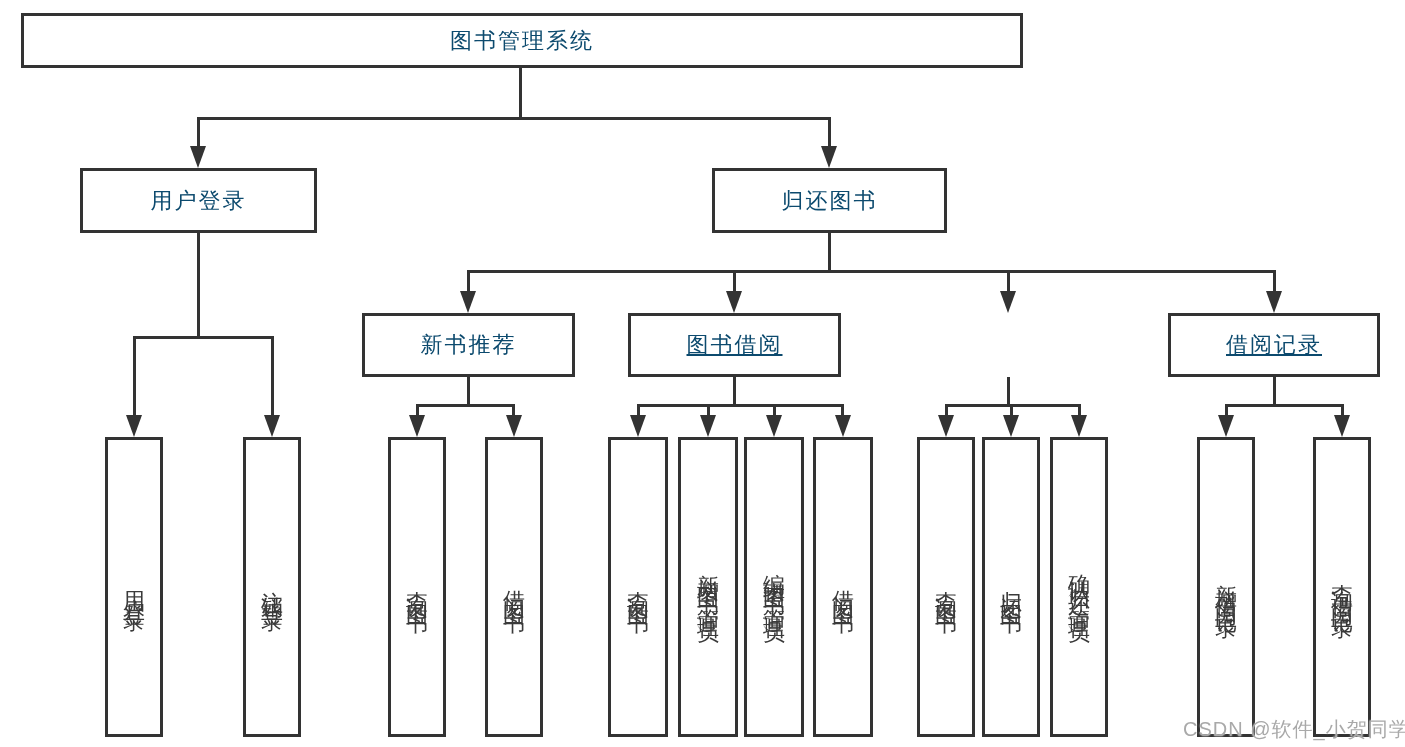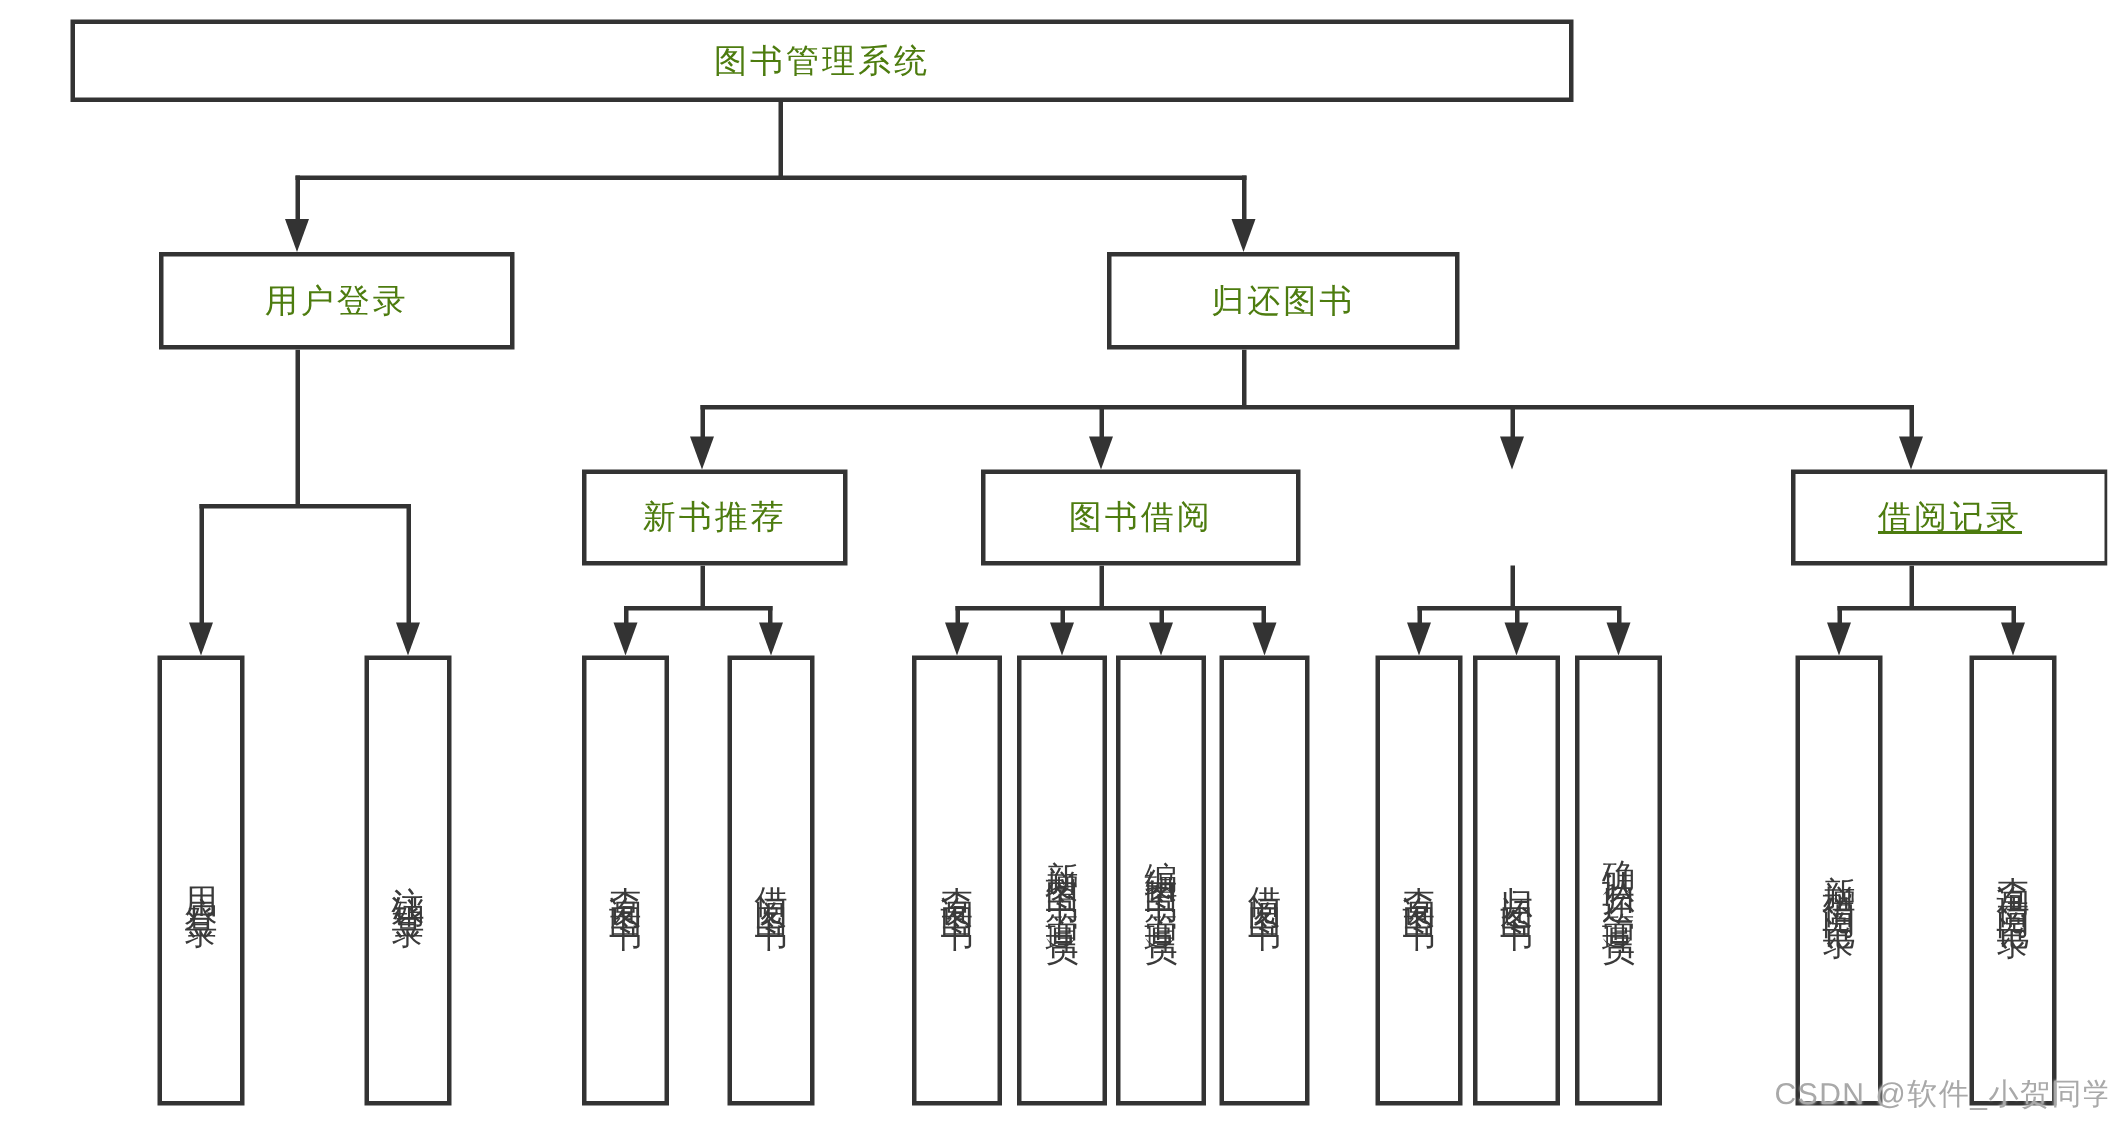--- a/index.html
+++ b/index.html
@@ -14,25 +14,24 @@
   
   .hbox {
     position: absolute;
     box-sizing: border-box;
     background: #ffffff;
     border: 3px solid #333333;
     display: flex;
     align-items: center;
     justify-content: center;
     font-size: 22px;
-    color: #4d7c0f;
+    color: #0c4a6e;
     letter-spacing: 2px;
     z-index: 2;
     white-space: nowrap;
-    margin-left: 26px;
   }
   
   .vbox {
     position: absolute;
     box-sizing: border-box;
     top: 437px;
     height: 300px;
     width: 58px;
     background: #ffffff;
     border: 3px solid #333333;
@@ -142,24 +141,24 @@
     <span>图书管理系统</span>
   </div>
 
   <div class="hbox" style="left:80px; top:168px; width:237px; height:65px;">
     <span>用户登录</span>
   </div>
   <div class="hbox" style="left:712px; top:168px; width:235px; height:65px;">
     <span>归还图书</span>
   </div>
 
-  <div class="hbox" style="left:362px; top:313px; width:177px; height:64px;">
+  <div class="hbox" style="left:362px; top:313px; width:213px; height:64px;">
     <span>新书推荐</span>
   </div>
-  <div class="hbox" style="left:628px; top:313px; width:213px; height:64px;">
+  <div class="hbox" style="left:628px; top:313px; width:213px; height:64px;text-decoration:underline;">
     <span>图书借阅</span>
   </div>
   <div class="hbox" style="left:1168px; top:313px; width:212px; height:64px;text-decoration:underline;">
     <span>借阅记录</span>
   </div>
 
   <div class="vbox" style="left:105px;">
     <span class="vtext">用户登录</span>
   </div>
   <div class="vbox" style="left:243px;">

